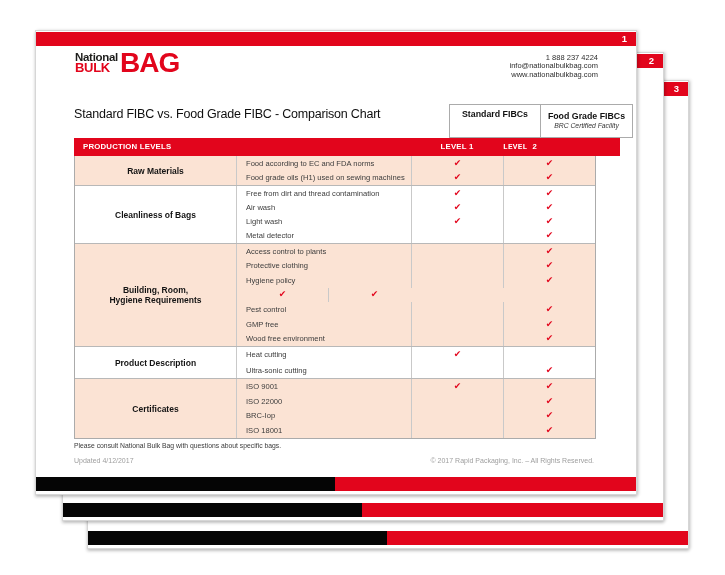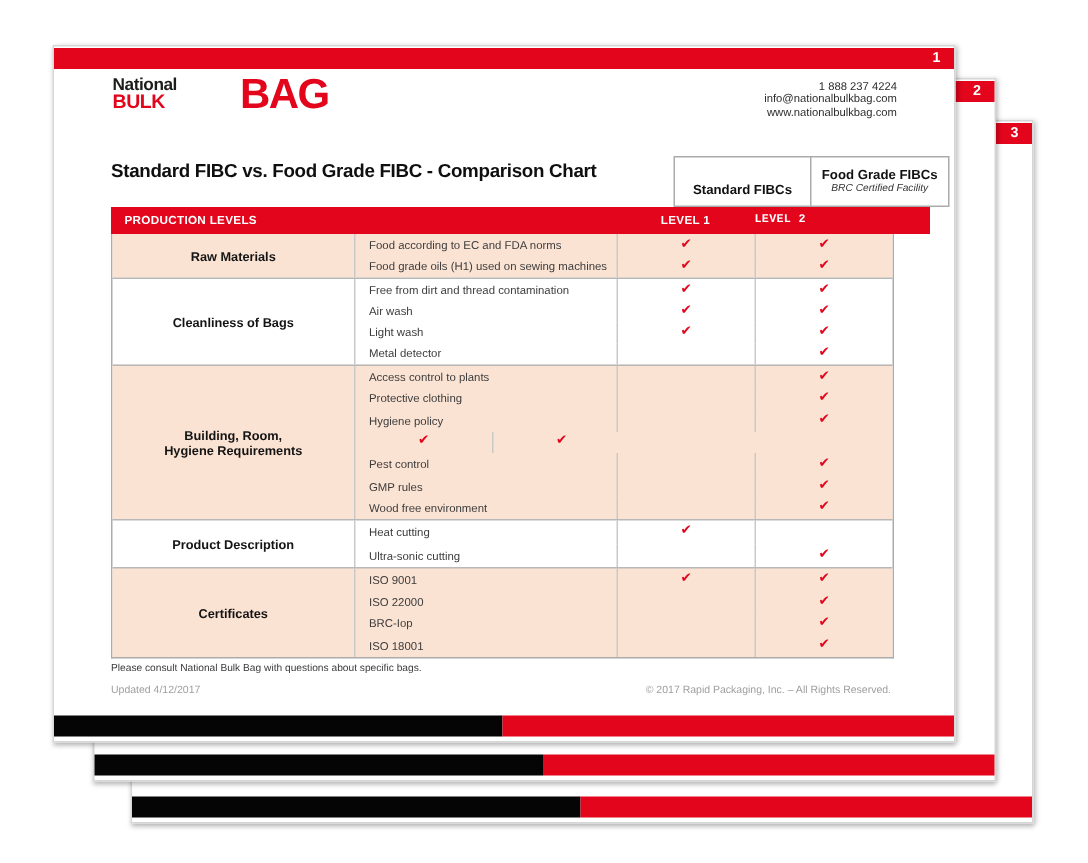--- a/index.html
+++ b/index.html
@@ -25,32 +25,32 @@
   #page-3{left:87px;top:80px;width:602px;height:469px;z-index:1;}
   .topbar{
     position:absolute;top:1px;left:0;right:0;height:14px;background:var(--red);
     color:#fff;font-size:9.5px;font-weight:bold;line-height:14px;
     text-align:right;padding-right:9px;
   }
   .bottombar{position:absolute;bottom:3px;left:0;right:0;height:14px;display:flex;}
   .bottombar .blk{width:299px;background:#050505;}
   .bottombar .rd{flex:1;background:var(--red);}
   
-  .logo{position:absolute;left:39px;top:21px;display:flex;align-items:flex-start;gap:40px;}
+  .logo{position:absolute;left:39px;top:21px;display:flex;align-items:flex-start;}
   .logo .stack{display:flex;flex-direction:column;}
   .logo .nat{font-size:11.5px;line-height:10px;font-weight:bold;color:#1d1d1b;letter-spacing:-.3px;}
   .logo .blk-word{font-size:13px;line-height:12px;font-weight:bold;color:var(--red);letter-spacing:-.3px;}
   .logo .bag{font-size:28px;line-height:24px;font-weight:bold;color:var(--red);letter-spacing:-1px;margin-left:2px;margin-top:-1px;}
   
   .contact{position:absolute;right:38px;top:23px;text-align:right;font-size:7.5px;line-height:8.4px;color:#2d2d2d;font-weight:400;}
   
-  .doc-title{position:absolute;left:38px;top:76px;font-size:12.5px;font-weight:bold;color:#0f0f0f;letter-spacing:-.2px;}
+  .doc-title{position:absolute;left:38px;top:76px;font-size:12.5px;font-weight:normal;color:#0f0f0f;letter-spacing:-.2px;}
   
   .colheads{position:absolute;left:413px;top:73px;display:flex;}
-  .colhead{width:92px;height:34px;border:1px solid var(--gray-line);background:#fff;text-align:center;padding-top:16px;}
+  .colhead{width:92px;height:34px;border:1px solid var(--gray-line);background:#fff;text-align:center;padding-top:4px;}
   .colhead.second{width:93px;margin-left:-1px;padding-top:6px;}
   .colhead .ct{font-size:8.8px;font-weight:bold;color:#111;}
   .colhead .cs{font-size:6.8px;font-style:italic;color:#333;margin-top:1px;}
   
   .prodband{position:absolute;left:38px;top:107px;width:546px;height:18px;background:var(--red);display:flex;color:#fff;font-weight:bold;font-size:7.8px;letter-spacing:.2px;}
   .prodband .p1{width:337px;line-height:18px;padding-left:9px;}
   .prodband .p2{width:92px;line-height:18px;text-align:center;}
   .prodband .p3{width:93px;line-height:18px;font-family:Liberation Mono, monospace;}
   
   .tbody{position:absolute;left:38px;top:125px;width:522px;border:1px solid var(--gray-line);border-top:none;}
@@ -220,21 +220,21 @@
             </div>
           </div>
           <div class="row">
             <div class="rlabel">Pest control</div>
             <div class="rcheck"></div>
             <div class="rcheck last">
               <div class="check">✔</div>
             </div>
           </div>
           <div class="row">
-            <div class="rlabel">GMP rules</div>
+            <div class="rlabel">GMP free</div>
             <div class="rcheck"></div>
             <div class="rcheck last">
               <div class="check">✔</div>
             </div>
           </div>
           <div class="row">
             <div class="rlabel">Wood free environment</div>
             <div class="rcheck"></div>
             <div class="rcheck last">
               <div class="check">✔</div>

